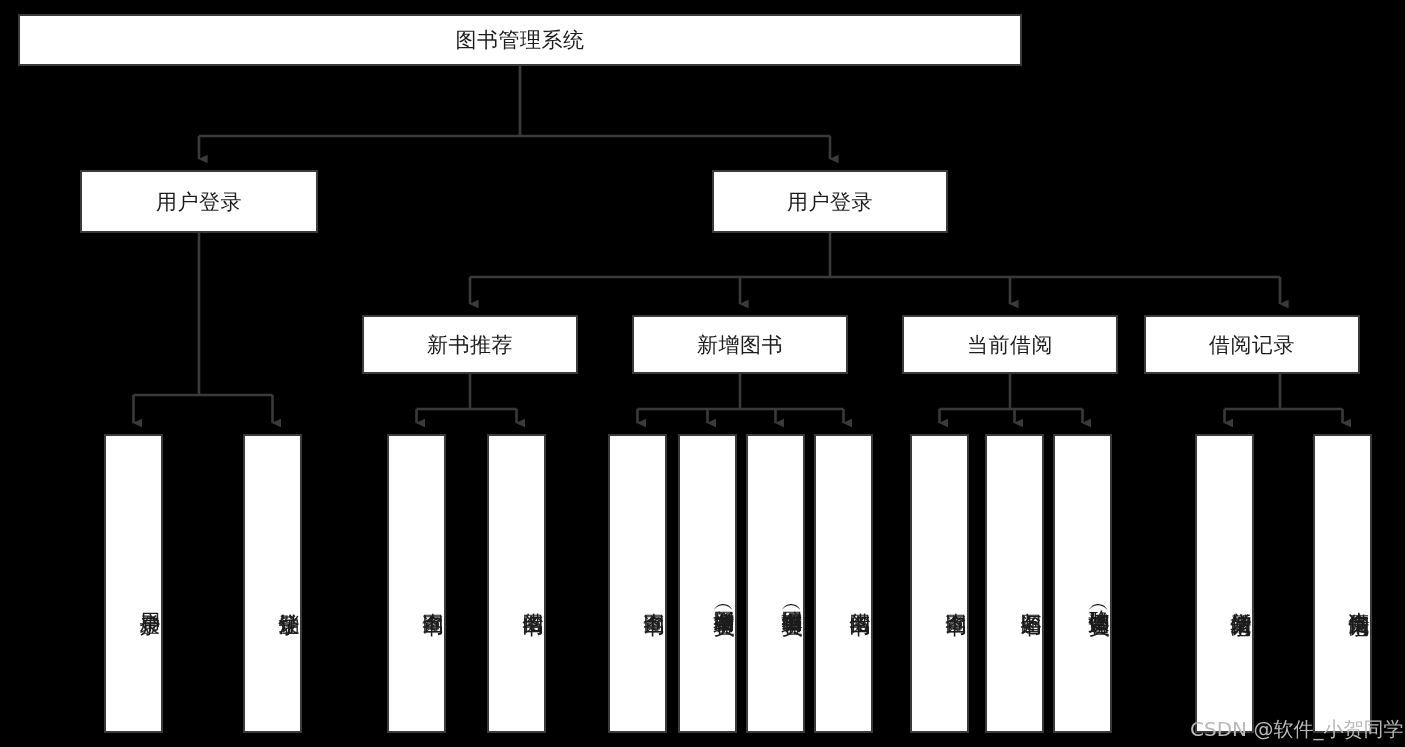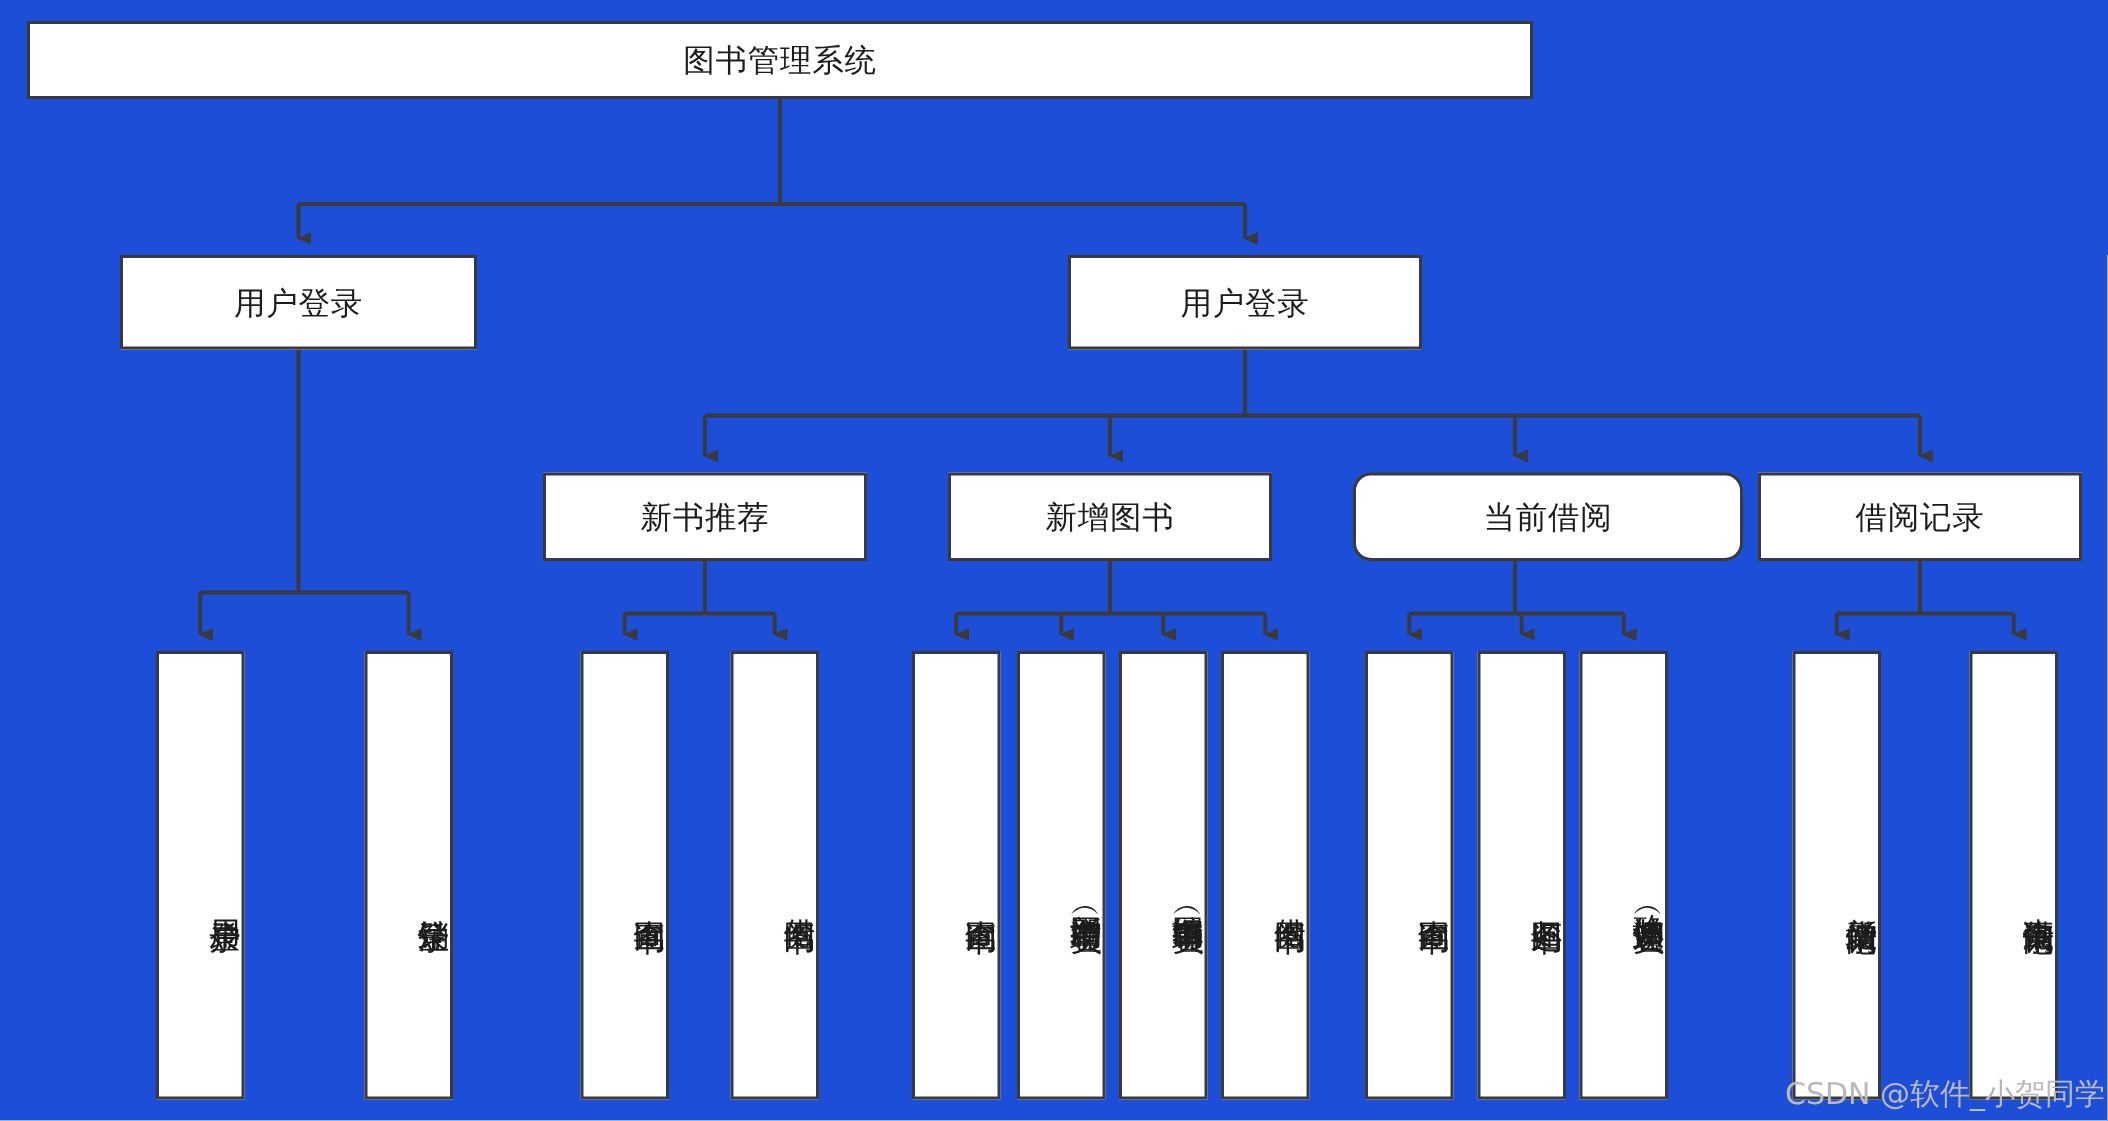--- a/index.html
+++ b/index.html
@@ -8,21 +8,21 @@
     padding: 0;
     background: #ffffff;
   }
   body {
     font-family: "DejaVu Sans", "Liberation Sans", sans-serif;
   }
   #canvas {
     position: relative;
     width: 1405px;
     height: 747px;
-    background: #1d4ed8;
+    background: #000000;
     overflow: hidden;
   }
   svg#wires {
     position: absolute;
     left: 0;
     top: 0;
     width: 1405px;
     height: 747px;
     pointer-events: none;
   }
@@ -120,24 +120,24 @@
   <div class="node horiz" id="node-l2-1" style="left: 712px; top: 170px; width: 236px; height: 63px;">
     <span class="node-label">用户登录</span>
   </div>
 
   <div class="node horiz" id="node-l3-0" style="left: 362px; top: 315px; width: 216px; height: 59px;">
     <span class="node-label">新书推荐</span>
   </div>
   <div class="node horiz" id="node-l3-1" style="left: 632px; top: 315px; width: 216px; height: 59px;">
     <span class="node-label">新增图书</span>
   </div>
-  <div class="node horiz" id="node-l3-2" style="left: 902px; top: 315px; width: 260px; height: 59px; border-radius: 12px;">
+  <div class="node horiz" id="node-l3-2" style="left: 902px; top: 315px; width: 216px; height: 59px;">
     <span class="node-label">当前借阅</span>
   </div>
-  <div class="node horiz" id="node-l3-3" style="left: 1172px; top: 315px; width: 216px; height: 59px;">
+  <div class="node horiz" id="node-l3-3" style="left: 1144px; top: 315px; width: 216px; height: 59px;">
     <span class="node-label">借阅记录</span>
   </div>
 
   <div class="node vert" id="node-leaf-0" style="left: 104px; top: 434px; width: 59px; height: 299px;">
     <span class="node-label">用户登录</span>
   </div>
   <div class="node vert" id="node-leaf-1" style="left: 243px; top: 434px; width: 59px; height: 299px;">
     <span class="node-label">注销登录</span>
   </div>
   <div class="node vert" id="node-leaf-2" style="left: 387px; top: 434px; width: 59px; height: 299px;">

